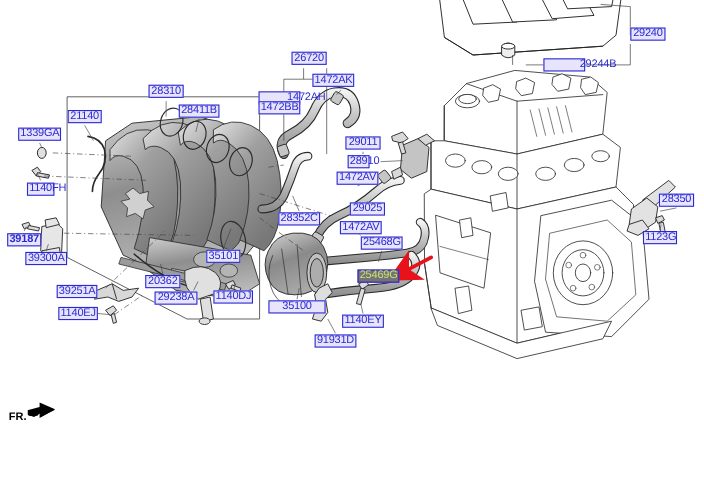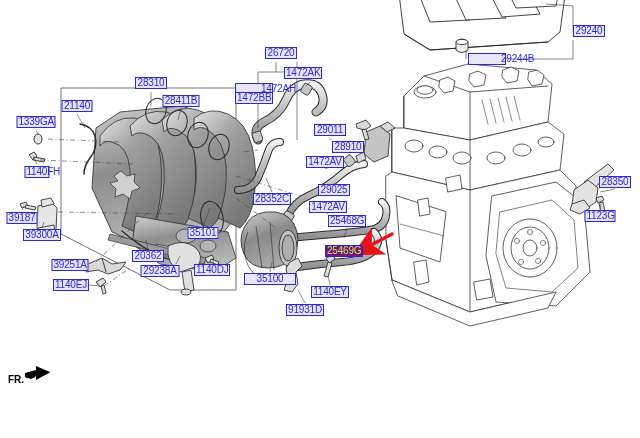--- a/index.html
+++ b/index.html
@@ -27,21 +27,21 @@
     line-height:9px;
     letter-spacing:-0.2px;
     padding:0px 1px 1px 1px;
     white-space:nowrap;
     text-align:center;
     box-sizing:border-box;
     transform:translate(-50%,-50%);
     z-index:40;
   }
   .lbl.sel{
-    background:#701a75;
+    background:#737373;
     border-color:#2f20d8;
     color:#c8e070;
   }
 
   
   #fr{
     position:absolute;
     left:8px; top:364px;
     z-index:50;
   }
@@ -371,45 +371,45 @@
     <path d="M392,234 L358,252" stroke="#e8131a" stroke-width="3.4" marker-end="url(#redhead)" fill="none" stroke-linecap="round"></path>
   </g>
 </svg>
 
 <div id="labels">
       <div class="lbl" style="left: 36px; top: 122px; width: 39px;">1339GA</div>
       <div class="lbl" style="left: 77px; top: 106px; width: 31px;">21140</div>
       <div class="lbl" style="left: 151px; top: 83px; width: 32px;">28310</div>
       <div class="lbl" style="left: 181px; top: 101px; width: 37px;">28411B</div>
       <div class="lbl" style="left: 37px; top: 172px; width: 25px; text-align: right;">1140FH</div>
-      <div class="lbl" style="left: 22px; top: 218px; width: 31px;">39187</div>
+      <div class="lbl" style="left: 22px; top: 218px; width: 31px; font-weight: bold;">39187</div>
       <div class="lbl" style="left: 42px; top: 235px; width: 38px;">39300A</div>
       <div class="lbl" style="left: 70px; top: 265px; width: 37px;">39251A</div>
       <div class="lbl" style="left: 71px; top: 285px; width: 36px;">1140EJ</div>
       <div class="lbl" style="left: 148px; top: 256px; width: 32px;">20362</div>
       <div class="lbl" style="left: 160px; top: 271px; width: 39px;">29238A</div>
       <div class="lbl" style="left: 212px; top: 270px; width: 36px;">1140DJ</div>
       <div class="lbl" style="left: 203px; top: 233px; width: 31px;">35101</div>
       <div class="lbl" style="left: 281px; top: 53px; width: 32px;">26720</div>
       <div class="lbl" style="left: 303px; top: 73px; width: 38px;">1472AK</div>
       <div class="lbl" style="left: 254px; top: 89px; width: 38px; padding-left: 25px;">1472AH</div>
       <div class="lbl" style="left: 254px; top: 98px; width: 38px;">1472BB</div>
       <div class="lbl" style="left: 330px; top: 130px; width: 32px;">29011</div>
-      <div class="lbl" style="left: 348px; top: 147px; width: 32px;">28910</div>
+      <div class="lbl" style="left: 326px; top: 147px; width: 20px;">28910</div>
       <div class="lbl" style="left: 325px; top: 162px; width: 38px;">1472AV</div>
       <div class="lbl" style="left: 272px; top: 199px; width: 38px;">28352C</div>
       <div class="lbl" style="left: 334px; top: 190px; width: 32px;">29025</div>
       <div class="lbl" style="left: 328px; top: 207px; width: 38px;">1472AV</div>
       <div class="lbl" style="left: 347px; top: 221px; width: 38px;">25468G</div>
       <div class="lbl sel" style="left: 344px; top: 251px; width: 38px;">25469G</div>
       <div class="lbl" style="left: 270px; top: 279px; width: 52px;">35100</div>
       <div class="lbl" style="left: 330px; top: 292px; width: 38px;">1140EY</div>
       <div class="lbl" style="left: 305px; top: 310px; width: 38px;">91931D</div>
       <div class="lbl" style="left: 589px; top: 31px; width: 32px;">29240</div>
-      <div class="lbl" style="left: 487px; top: 59px; width: 38px; padding-left: 32px;">29244B</div>
+      <div class="lbl" style="left: 513px; top: 59px; width: 38px; padding-left: 32px;">29244B</div>
       <div class="lbl" style="left: 615px; top: 182px; width: 32px;">28350</div>
       <div class="lbl" style="left: 600px; top: 216px; width: 31px;">1123G</div>
     </div>
 
 <div id="fr">
   <span class="frtext">FR.</span>
   <svg class="frarrow" width="26" height="18" viewBox="0 0 26 18">
     <path d="M1,10 L12,10 L12,4 L25,8.5 L12,15 L12,10 L9,14 L1,14 Z" fill="#000"></path>
     <path d="M0,9 L11,6 L11,2 L25,8 L11,16 L11,12 L6,15 L0,13 Z" fill="#000"></path>
   </svg>

